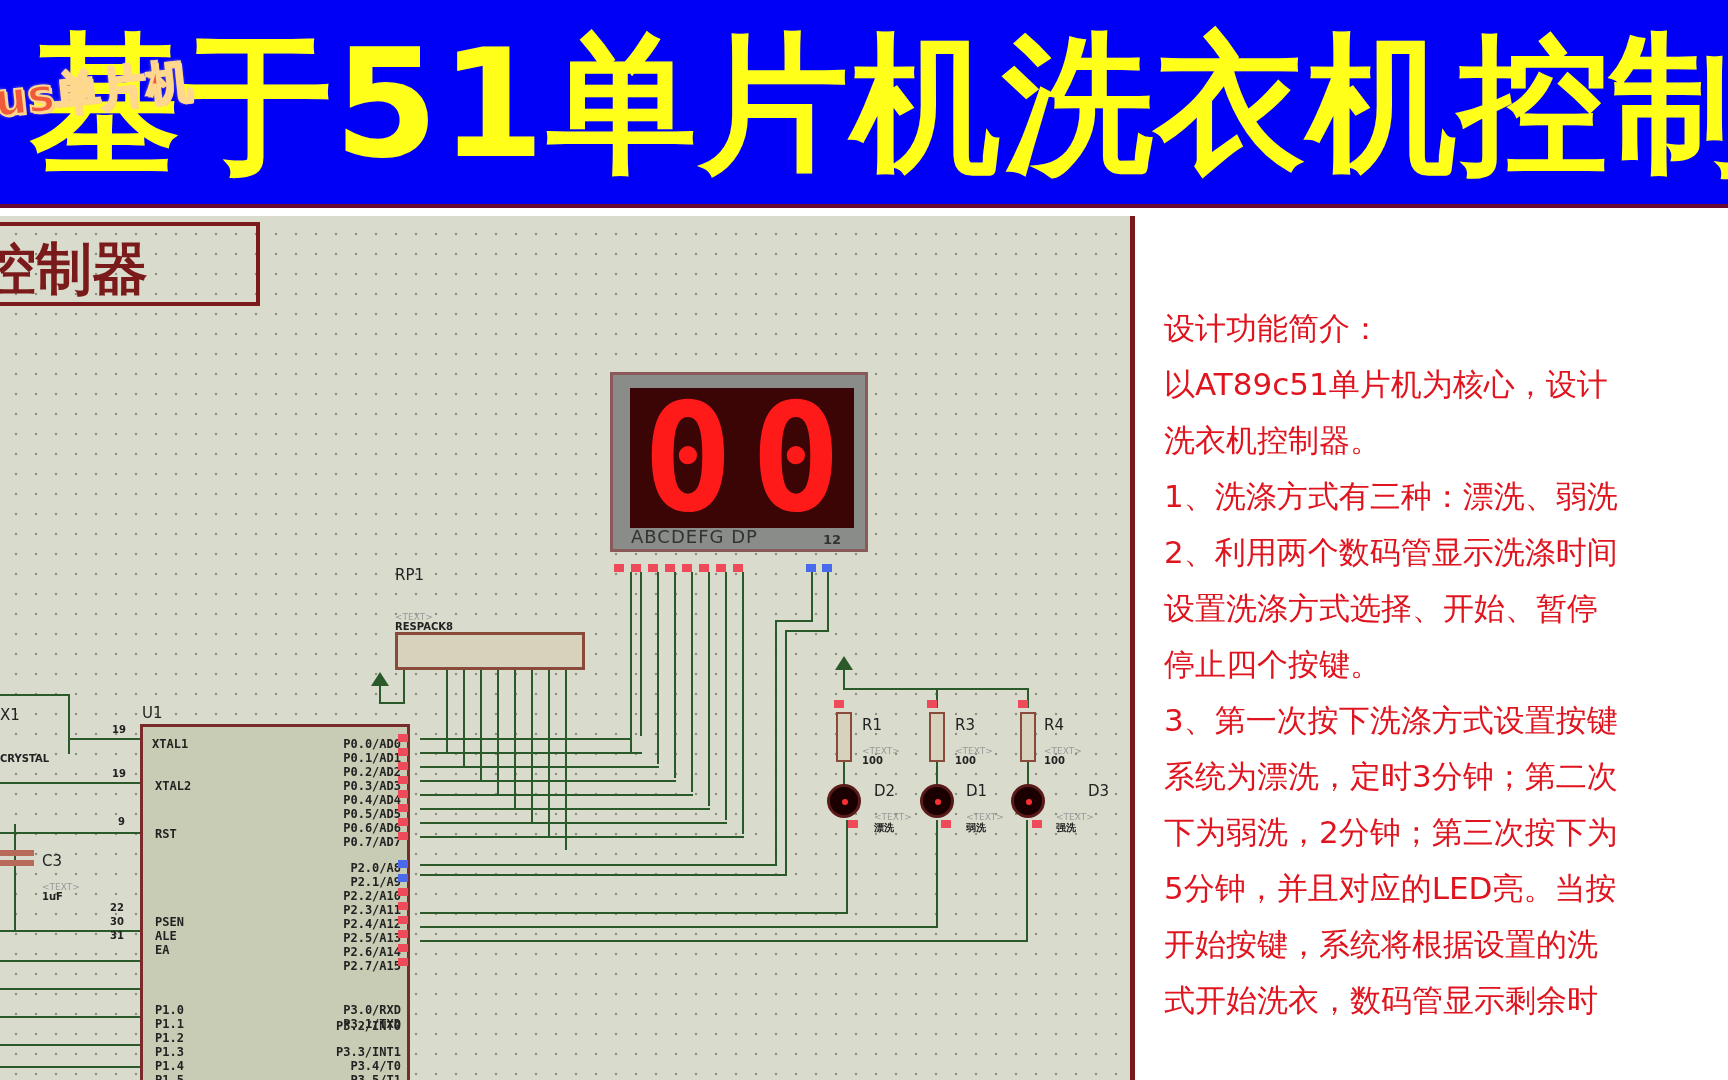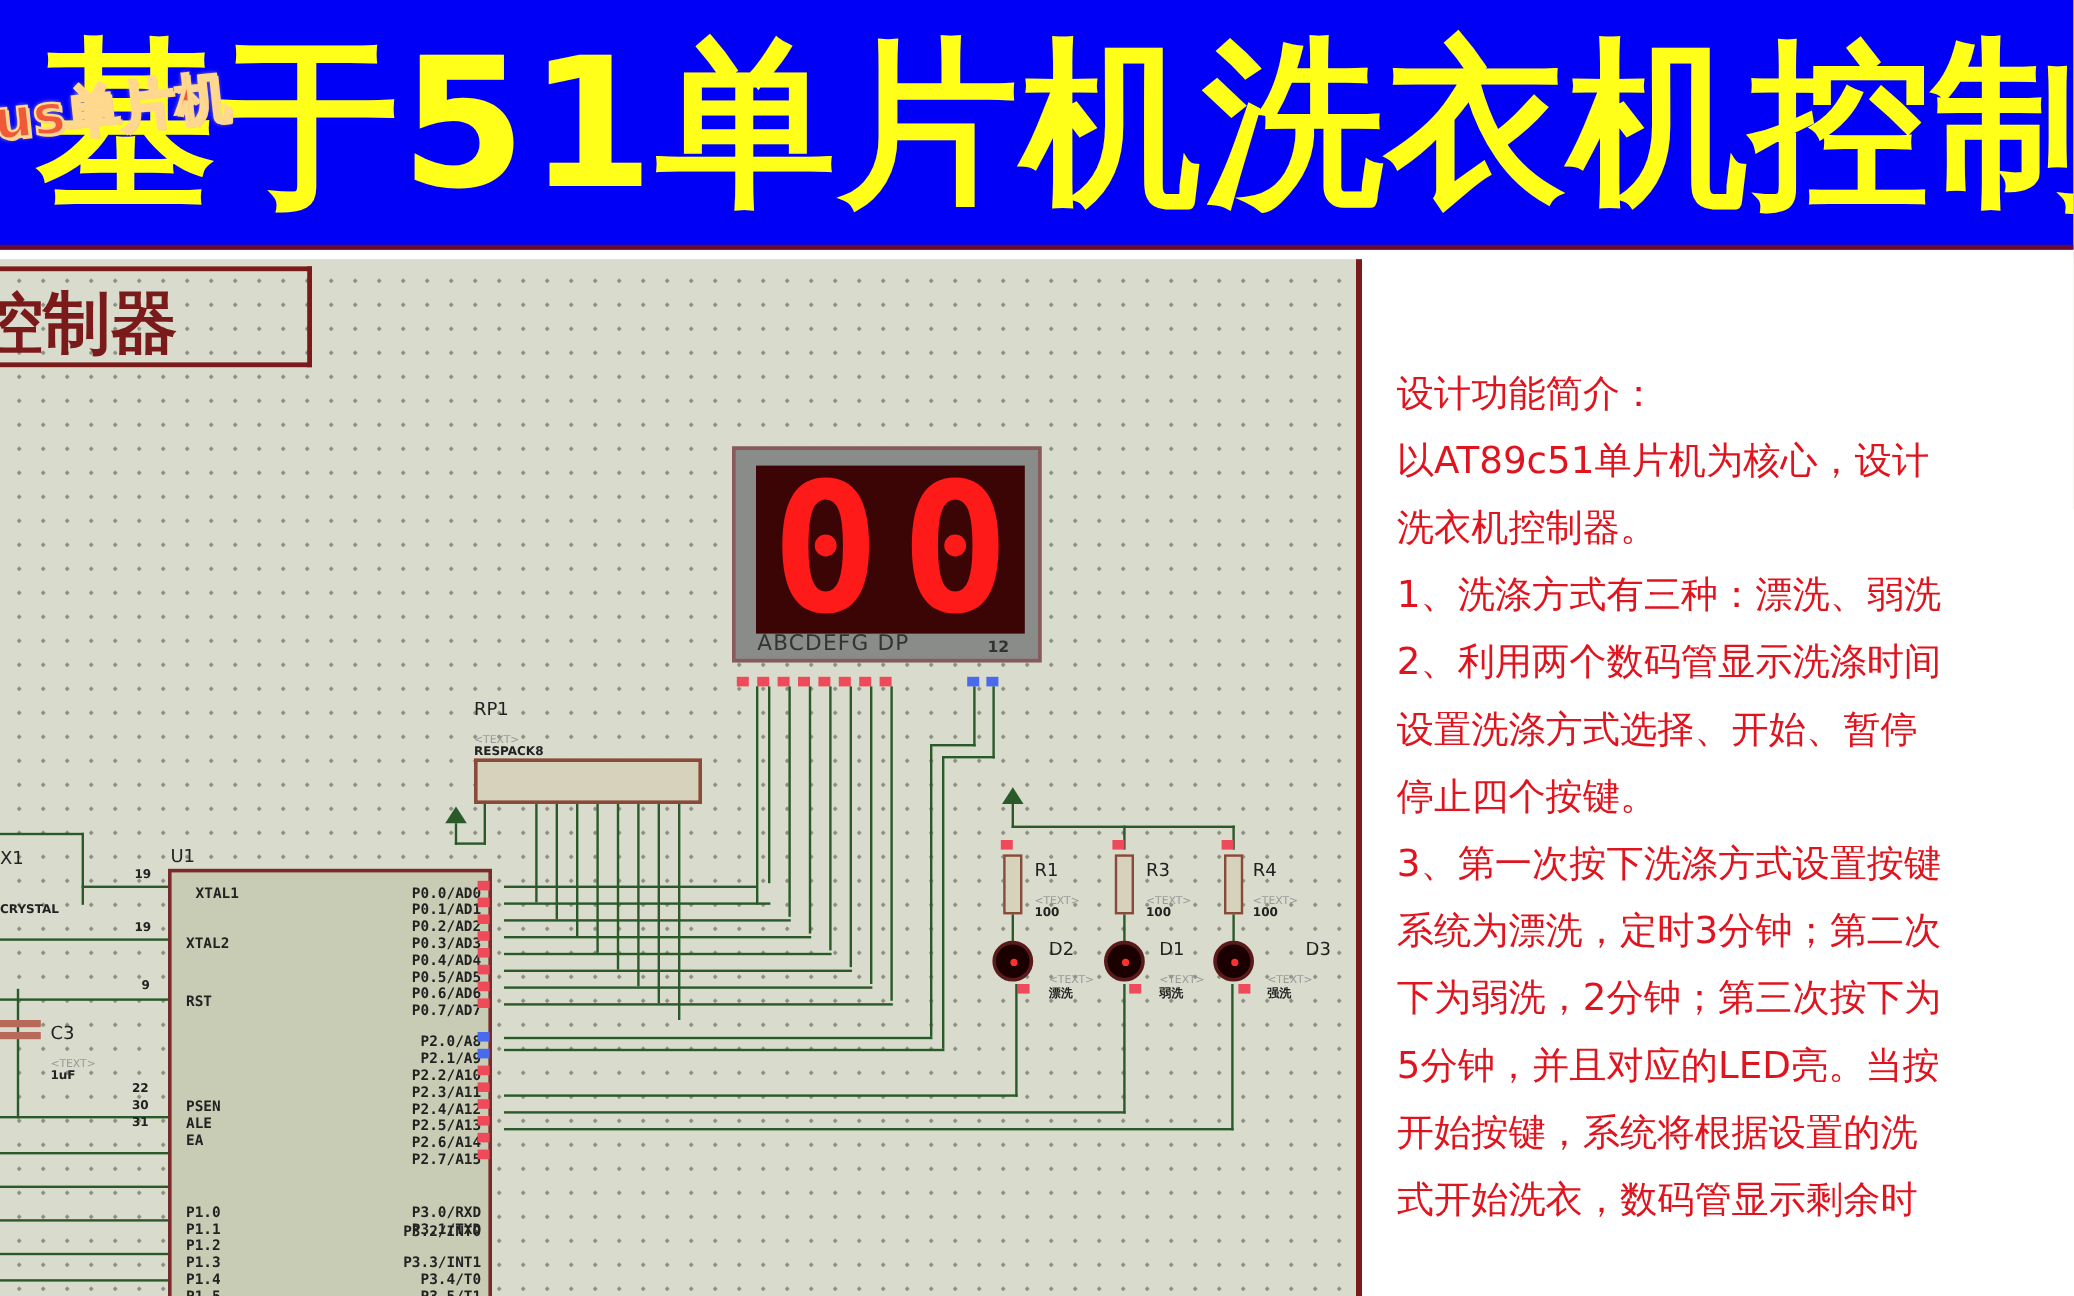--- a/index.html
+++ b/index.html
@@ -76,41 +76,41 @@
   <div class="wire" style="left:725px;top:356px;width:2px;height:248px;"></div>
   <div class="wire" style="left:742px;top:356px;width:2px;height:262px;"></div>
 
   <div class="wire" style="left:811px;top:356px;width:2px;height:50px;"></div>
   <div class="wire" style="left:775px;top:404px;width:38px;height:2px;"></div>
   <div class="wire" style="left:775px;top:404px;width:2px;height:244px;"></div>
   <div class="wire" style="left:827px;top:356px;width:2px;height:60px;"></div>
   <div class="wire" style="left:785px;top:414px;width:44px;height:2px;"></div>
   <div class="wire" style="left:785px;top:414px;width:2px;height:244px;"></div>
 
-  <div class="ref" style="left:395px;top:366px;">RP1</div>
+  <div class="ref" style="left:395px;top:350px;">RP1</div>
   <div class="val" style="left:395px;top:384px;">RESPACK8</div>
   <div class="txt" style="left:395px;top:396px;">&lt;TEXT&gt;</div>
   <div class="respack" style="top:416px;"></div>
   <div class="ground-tri" style="left:371px;top:456px;"></div>
   <div class="wire" style="left:379px;top:470px;width:2px;height:18px;"></div>
   <div class="wire" style="left:379px;top:486px;width:26px;height:2px;"></div>
   <div class="wire" style="left:403px;top:454px;width:2px;height:34px;"></div>
 
   <div class="wire" style="left:446px;top:454px;width:2px;height:82px;"></div>
   <div class="wire" style="left:463px;top:454px;width:2px;height:96px;"></div>
   <div class="wire" style="left:480px;top:454px;width:2px;height:110px;"></div>
   <div class="wire" style="left:497px;top:454px;width:2px;height:124px;"></div>
   <div class="wire" style="left:514px;top:454px;width:2px;height:138px;"></div>
   <div class="wire" style="left:531px;top:454px;width:2px;height:152px;"></div>
   <div class="wire" style="left:548px;top:454px;width:2px;height:166px;"></div>
   <div class="wire" style="left:565px;top:454px;width:2px;height:180px;"></div>
 
   <div class="ref" style="left:142px;top:488px;">U1</div>
   <div class="chip" style="top:508px;">
-    <div class="chip-label" style="left:20px;top:10px;">XTAL1</div>
+    <div class="chip-label" style="left:9px;top:10px;">XTAL1</div>
     <div class="chip-label" style="left:12px;top:52px;">XTAL2</div>
     <div class="chip-label" style="left:12px;top:100px;">RST</div>
     <div class="chip-label" style="left:12px;top:188px;">PSEN</div>
     <div class="chip-label" style="left:12px;top:202px;">ALE</div>
     <div class="chip-label" style="left:12px;top:216px;">EA</div>
     <div class="chip-label" style="left:12px;top:276px;">P1.0</div>
     <div class="chip-label" style="left:12px;top:290px;">P1.1</div>
     <div class="chip-label" style="left:12px;top:304px;">P1.2</div>
     <div class="chip-label" style="left:12px;top:318px;">P1.3</div>
     <div class="chip-label" style="left:12px;top:332px;">P1.4</div>

